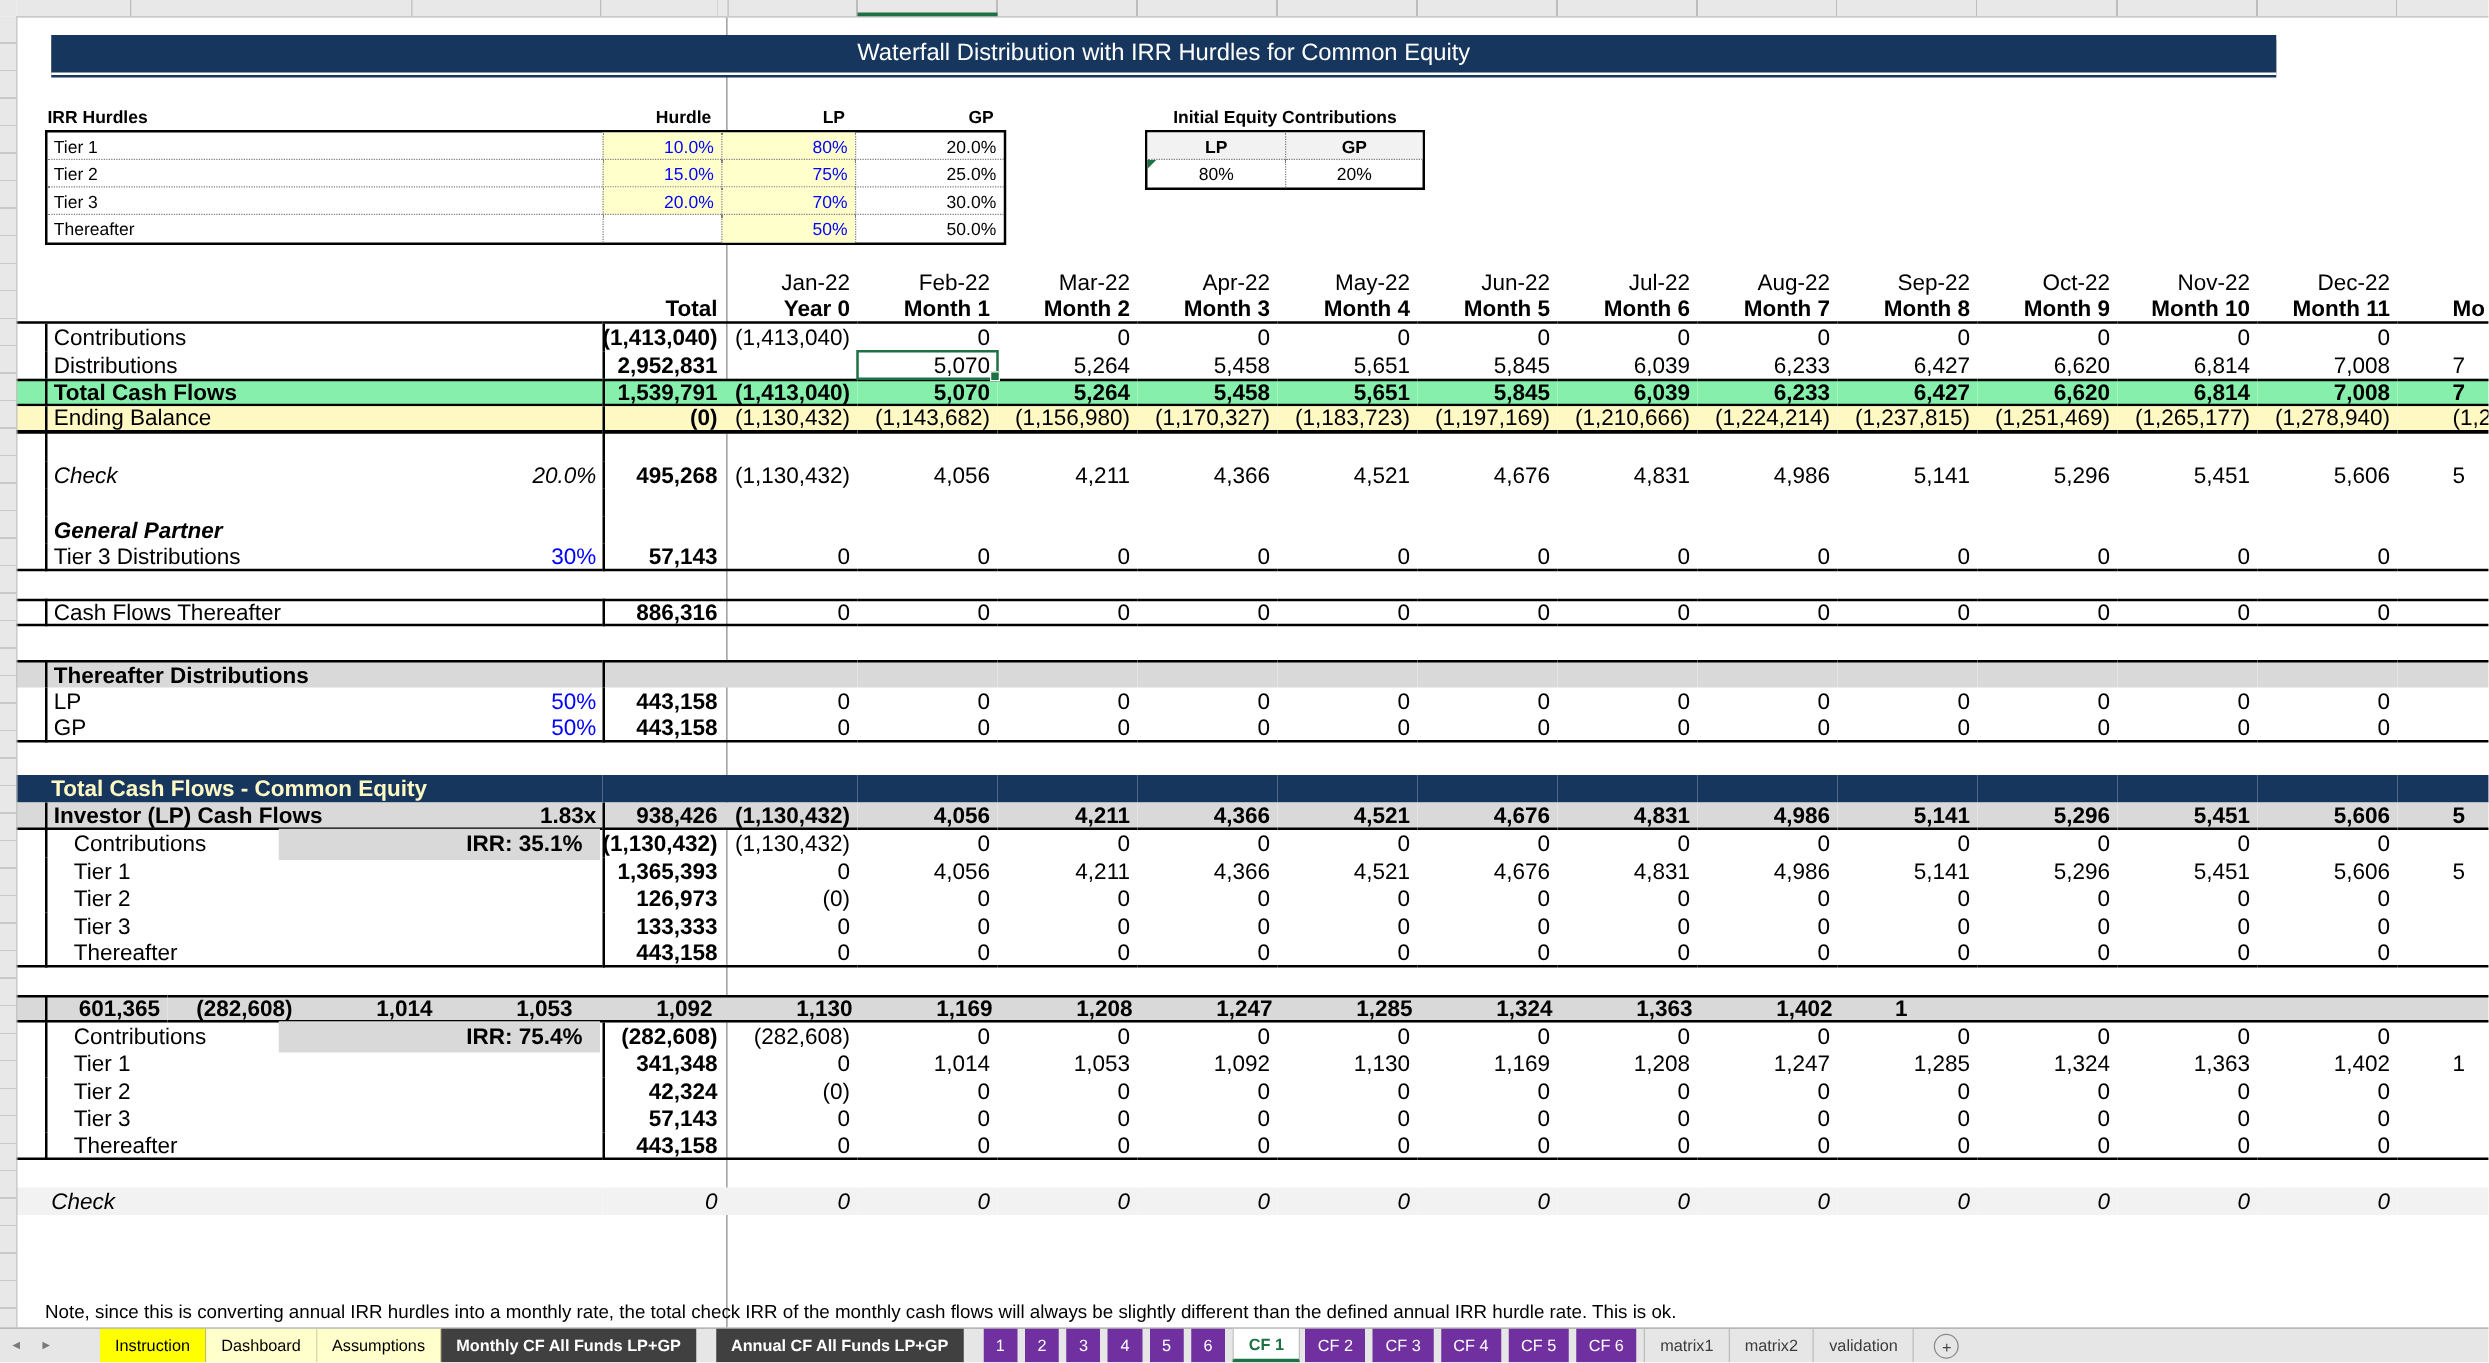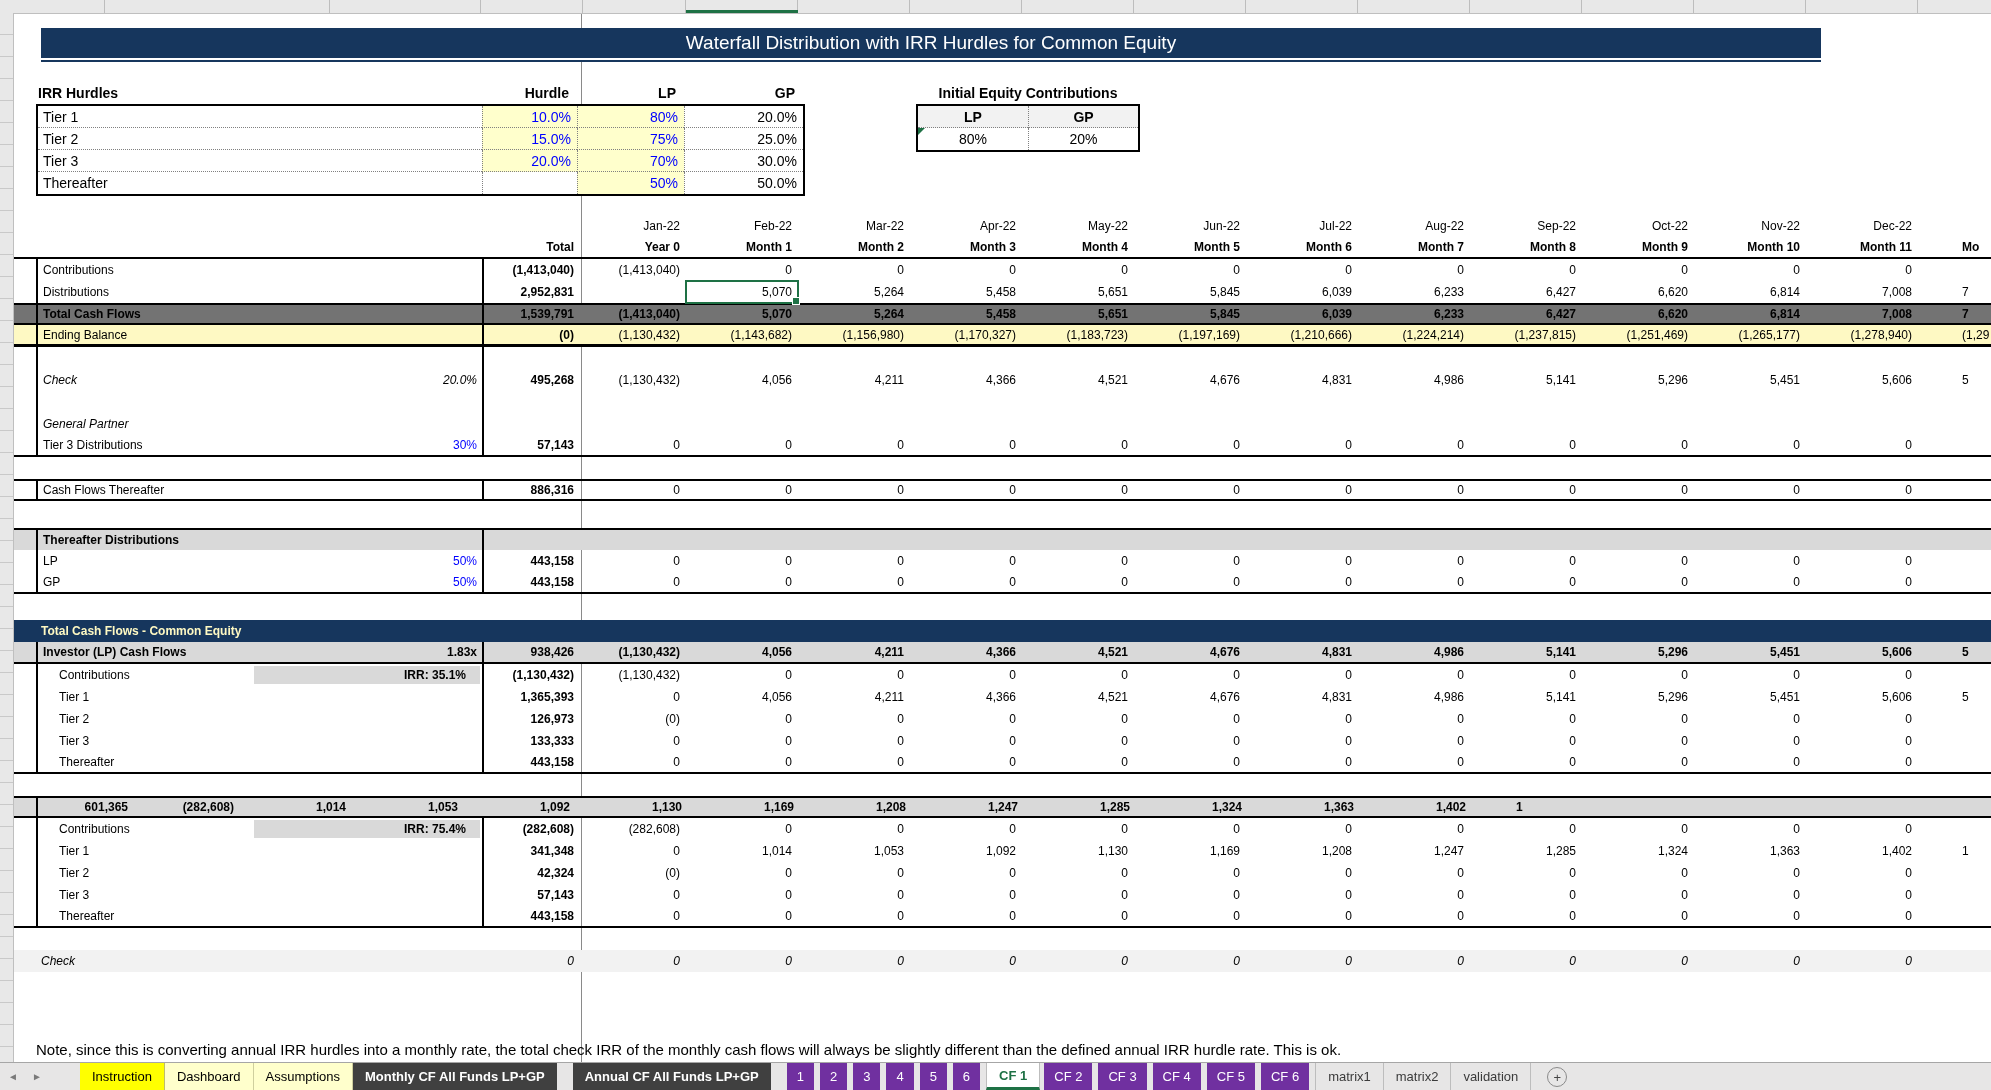--- a/index.html
+++ b/index.html
@@ -41,39 +41,39 @@
   #eq-heading{position:absolute;left:916px;top:82px;width:224px;height:22px;display:flex;align-items:center;
       justify-content:center;font-weight:700;font-size:14px;z-index:2;}
   #eq-box{position:absolute;left:916px;top:104px;width:224px;border:2px solid #000;box-sizing:border-box;z-index:2;background:#fff;}
   .eq-row{display:flex;height:22px;font-size:14px;}
   .eq-row .ec{box-sizing:border-box;width:110px;display:flex;align-items:center;justify-content:center;height:100%;position:relative;}
   .eq-row .ec + .ec{border-left:1px dotted #808080;}
   .eq-row.hd .ec{font-weight:700;background:#F2F2F2;border-bottom:1px dotted #808080;}
   .tri{position:absolute;left:0;top:0;width:0;height:0;border-top:7px solid #1E7145;border-right:7px solid transparent;}
   
   #sheet{position:absolute;left:0;top:215px;width:1991px;z-index:2;}
-  .row{display:flex;width:1991px;height:22px;font-size:12px;}
+  .row{display:flex;width:1991px;height:22px;font-size:18px;}
   .c{box-sizing:border-box;height:100%;display:flex;align-items:center;}
   .g{width:36px;flex:none;}
   .lab{width:446px;flex:none;justify-content:space-between;padding:0 2px 0 5px;}
   .lab .nm{white-space:nowrap;}
   .lab .pc{white-space:nowrap;padding-right:3px;}
   .num{justify-content:flex-end;padding-right:6px;white-space:nowrap;}
   .tot{width:98px;flex:none;font-weight:700;}
   .y0{width:106px;flex:none;}
   .mn{width:112px;flex:none;}
   .m12{flex:1;justify-content:flex-start;padding-left:44px;overflow:hidden;}
   .ind .nm{padding-left:16px;}
   .lab-italic .nm{font-style:italic;}
-  .lab-bi .nm{font-style:italic;font-weight:400;}
+  .lab-bi .nm{font-style:italic;font-weight:700;}
   .pc.blue{color:#0000FF;}
   .pc.italic{font-style:italic;}
   .pc.mult{font-weight:700;}
   .pc.chip{background:#D9D9D9;font-weight:700;padding:2px 14px 2px 150px;}
-  .band-dark{font-weight:700;} .band-dark .c{background:#737373;}
+  .band-dark{font-weight:700;} .band-dark .c{background:#86efac;}
   .band-mid{font-weight:700;}  .band-mid .c{background:#D9D9D9;}
   .band-light .c{background:#fef9c3;}
   .check-band{font-style:italic;} .check-band .c{background:#F2F2F2;}
   .check-band .tot{font-weight:400;}
   .navy{color:#fef9c3;font-weight:700;align-items:center;} .navy .c{background:#16365D;} .navy .lab{justify-content:flex-start;}
   .btop .c{border-top:2px solid #000;}
   .bbot .c{border-bottom:2px solid #000;}
   .bthick .c{border-bottom:3px solid #000;}
   .sides .lab{border-left:2px solid #000;}
   .sides .tot{border-left:2px solid #000;}

